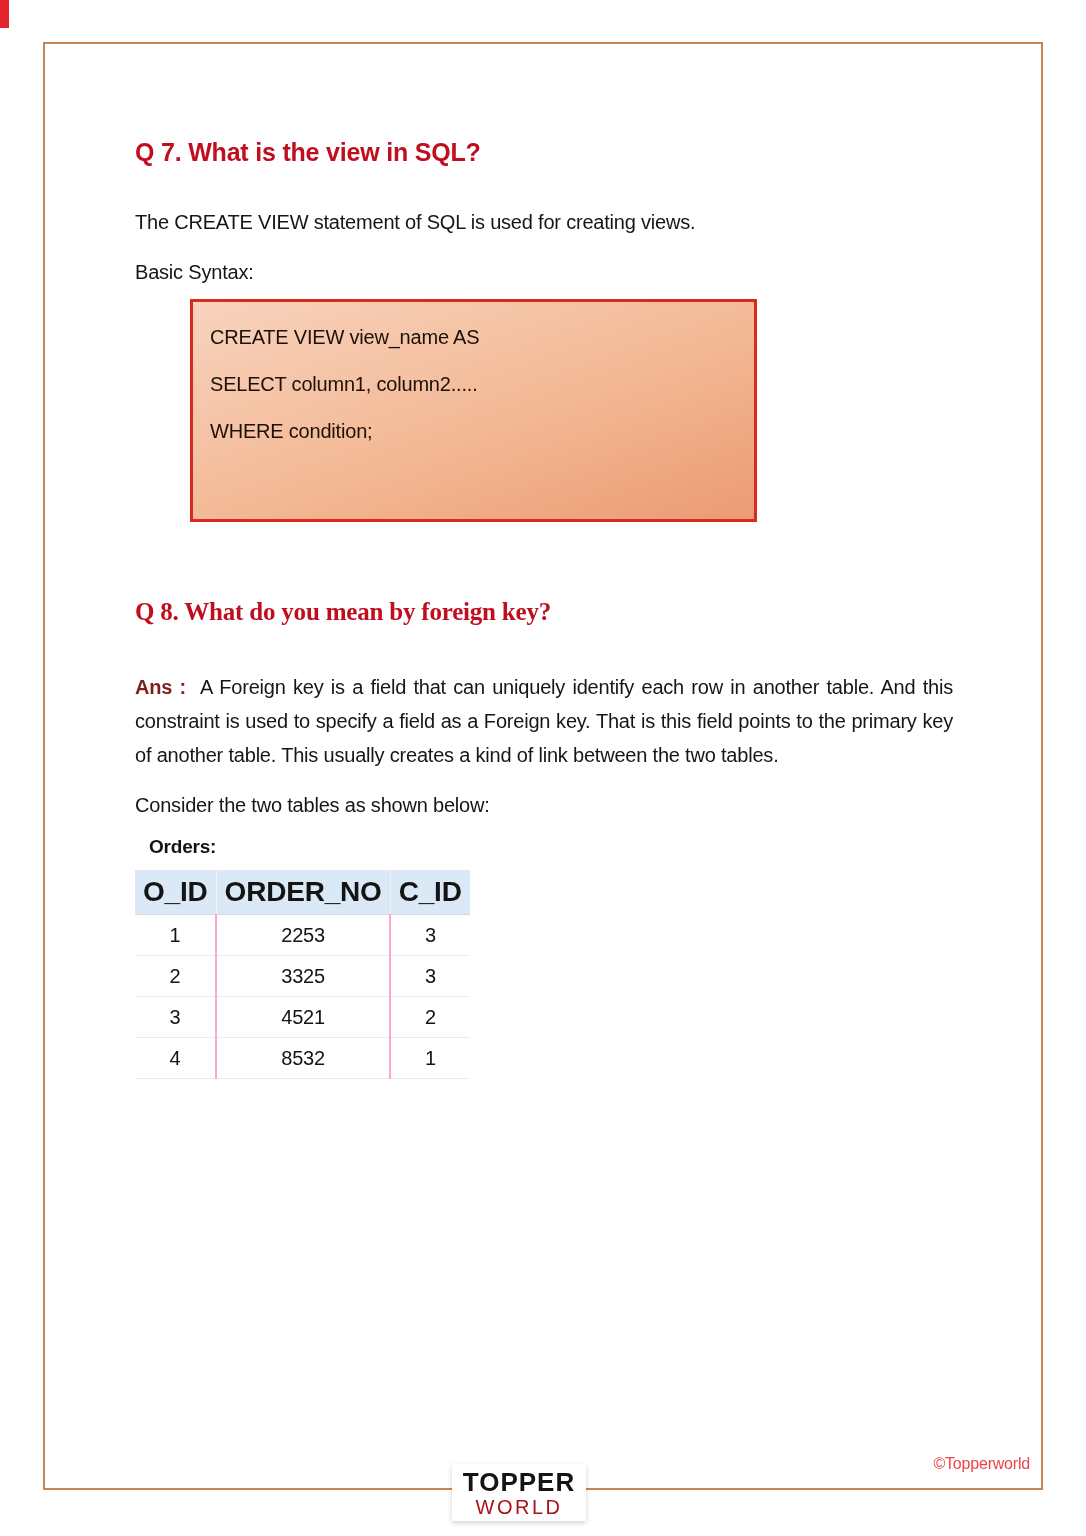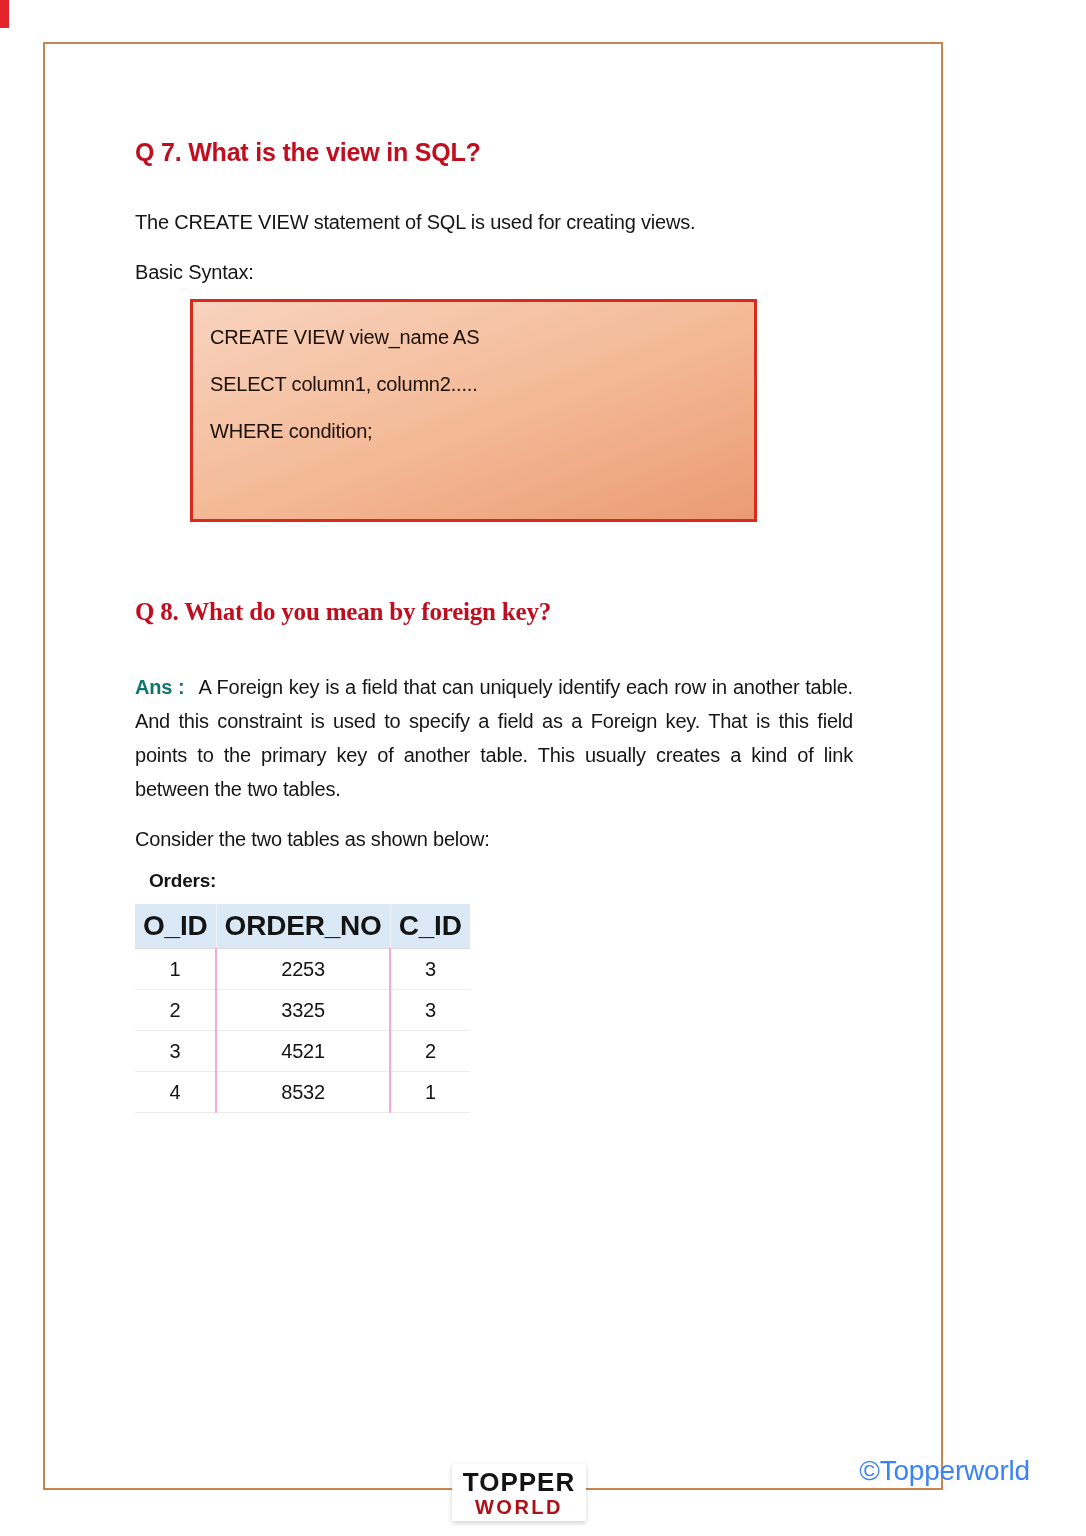--- a/index.html
+++ b/index.html
@@ -12,21 +12,21 @@
   }
   .page { position: absolute; inset: 0; width: 1086px; height: 1536px; overflow: hidden; }
 
   .corner-mark {
     position: absolute; left: 0; top: 0; width: 9px; height: 28px;
     background: #e4232b;
   }
 
   .frame {
     position: absolute; left: 43px; top: 42px;
-    width: 900px; height: 1448px;
+    width: 1000px; height: 1448px;
     border: 2px solid #c9854f;
     background: #ffffff;
   }
 
   .content { padding: 94px 88px 0 90px; }
 
   .q-heading {
     color: #c00e1f;
     font-size: 25px; font-weight: bold;
     letter-spacing: -0.2px;
@@ -61,21 +61,21 @@
 
   .definition {
     font-size: 20px; line-height: 33px;
     letter-spacing: -0.2px; text-align: left;
     margin-bottom: 0;
   }
   .definition b { font-weight: bold; }
   .def-label-first { margin-right: 6px; }
 
   .ans-label {
-    color: #0f766e; font-weight: bold; margin-right: 14px;
+    color: #7f1d1d; font-weight: bold; margin-right: 14px;
   }
 
   .consider { margin-bottom: 14px; text-align: left; }
 
   .orders-label {
     font-size: 19px; font-weight: bold;
     margin: 0 0 12px 14px; letter-spacing: -0.2px;
   }
 
   table.orders {
@@ -109,27 +109,27 @@
     box-shadow: 0 2px 5px rgba(0,0,0,0.18);
     display: flex; flex-direction: column;
     align-items: center; justify-content: center;
     z-index: 5;
   }
   .logo-top {
     font-size: 26px; font-weight: 800; color: #141414;
     letter-spacing: 1px; line-height: 26px;
   }
   .logo-bottom {
-    font-size: 20px; font-weight: 700; color: #ae1117;
+    font-size: 20px; font-weight: 400; color: #ae1117;
     letter-spacing: 2.5px; line-height: 20px; margin-top: 2px;
   }
 
   .copyright {
     position: absolute; top: 1455px; right: 56px;
-    font-size: 28px; color: #3b82f6;
+    font-size: 16px; color: #ef4444;
     letter-spacing: -0.2px; z-index: 4;
   }
 </style>
 </head>
 <body>
 
 <div class="page">
 
   <div class="corner-mark"></div>
 

